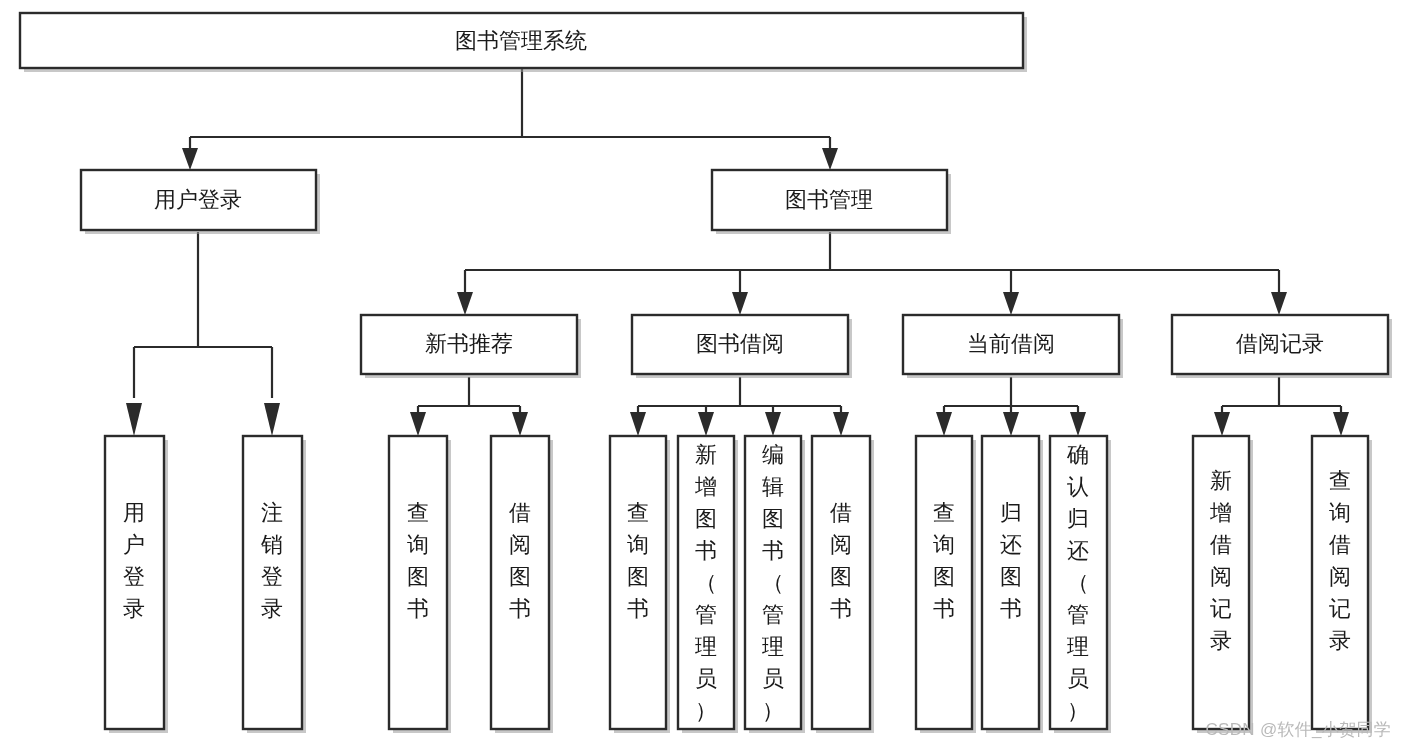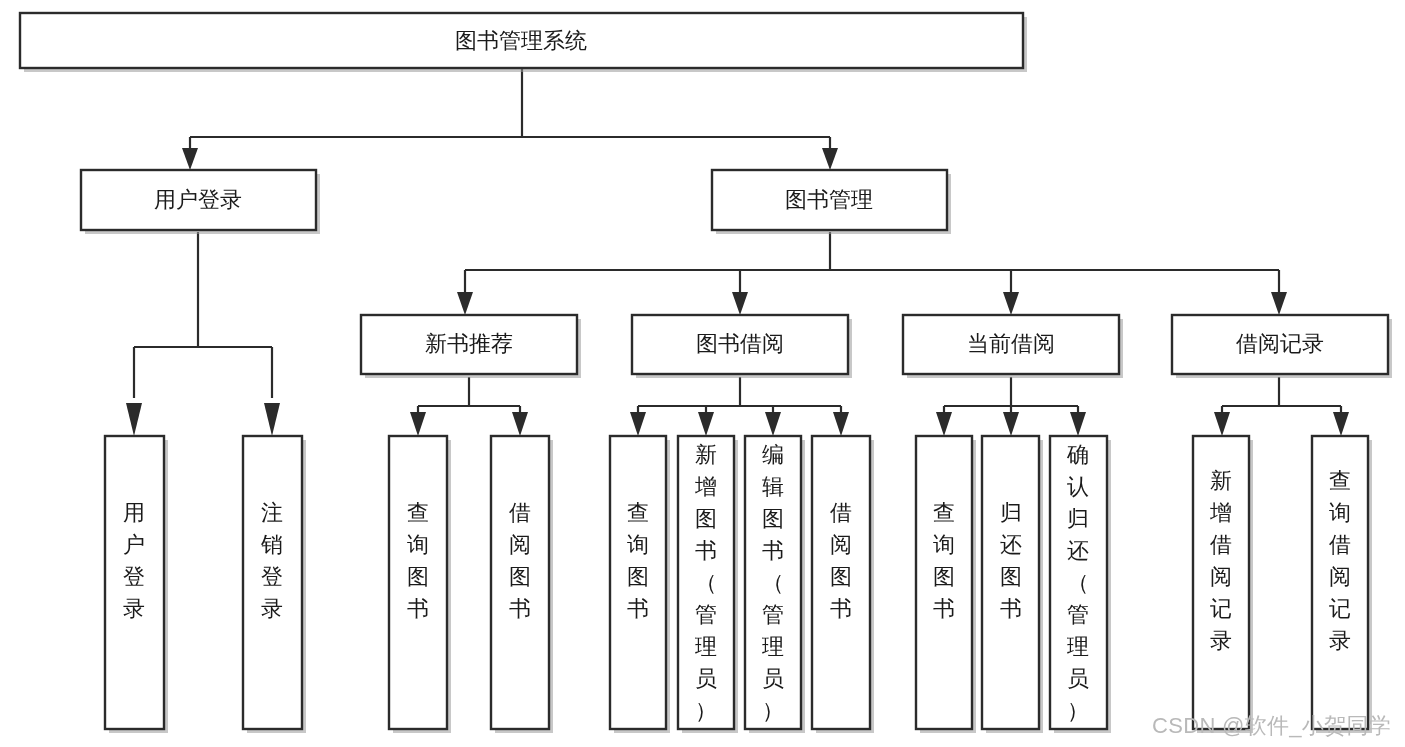--- a/index.html
+++ b/index.html
@@ -54,21 +54,21 @@
     font-family: "Liberation Sans", sans-serif;
     font-size: 22px;
     fill: #1a1a1a;
     text-anchor: middle;
   }
   .watermark {
     position: absolute;
     right: 14px;
     bottom: 6px;
     font-family: "Liberation Sans", sans-serif;
-    font-size: 22px;
+    font-size: 17px;
     color: #b9b9b9;
     white-space: nowrap;
     letter-spacing: 0.3px;
   }
 </style>
 </head>
 <body>
 
 <div id="diagram-root">
 

